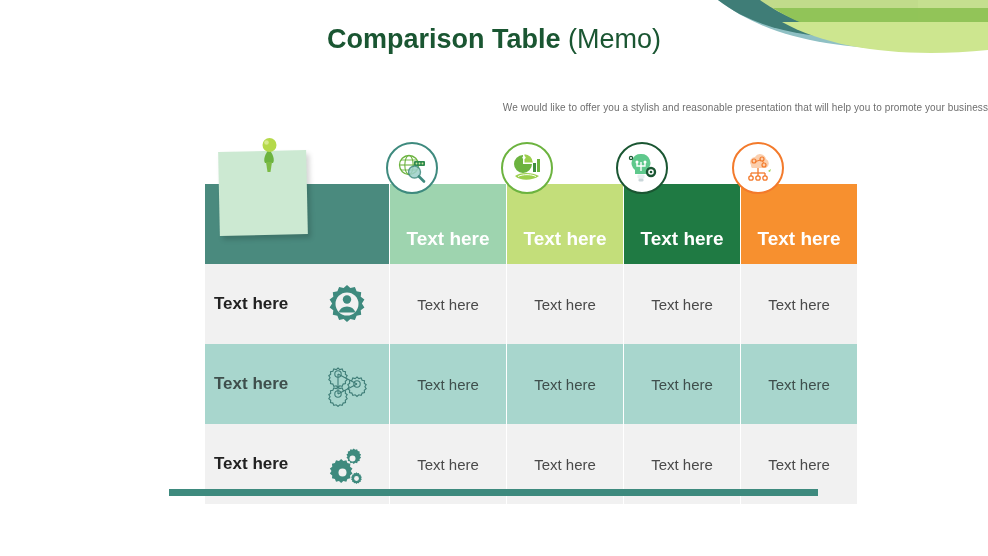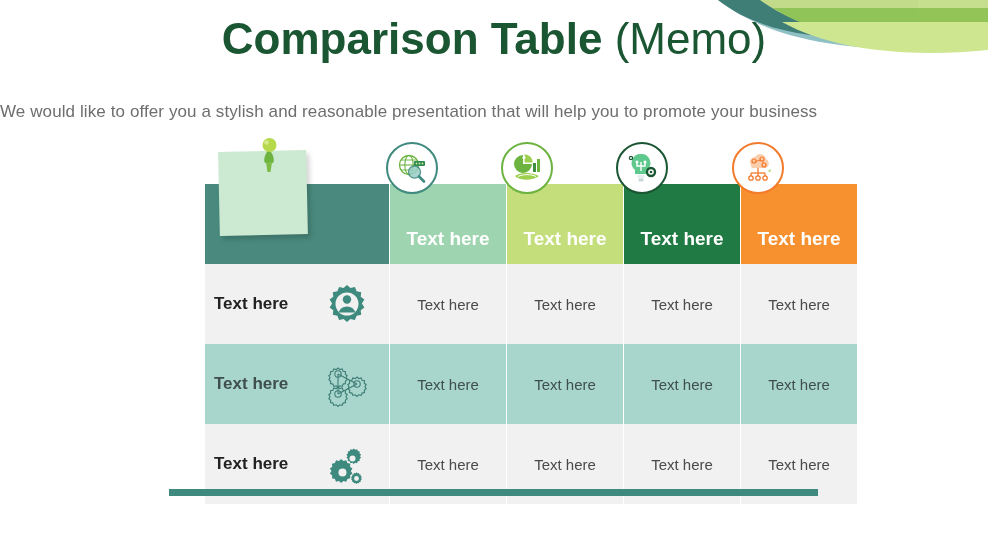--- a/index.html
+++ b/index.html
@@ -11,33 +11,33 @@
     overflow:hidden;
   }
 
   
   #deco { position:absolute; top:0; right:0; width:420px; height:80px; z-index:1; pointer-events:none; }
 
   
   #title {
     position:absolute; top:18px; left:0; width:988px;
     text-align:center;
-    font-size:44px;
+    font-size:27px;
     line-height:42px;
     color:#1a5632;
     z-index:3;
     white-space:nowrap;
   }
   #title .strong { font-weight:bold; }
   #title .light  { font-weight:normal; }
 
   #subtitle {
     position:absolute; top:102px; left:0; width:988px;
-    text-align:left;
-    font-size:17px;
+    text-align:right;
+    font-size:10px;
     color:#6e6e6e;
     letter-spacing:.1px;
     z-index:3;
   }
 
   
   #table {
     position:absolute;
     left:169px; top:184px;
     width:649px;

